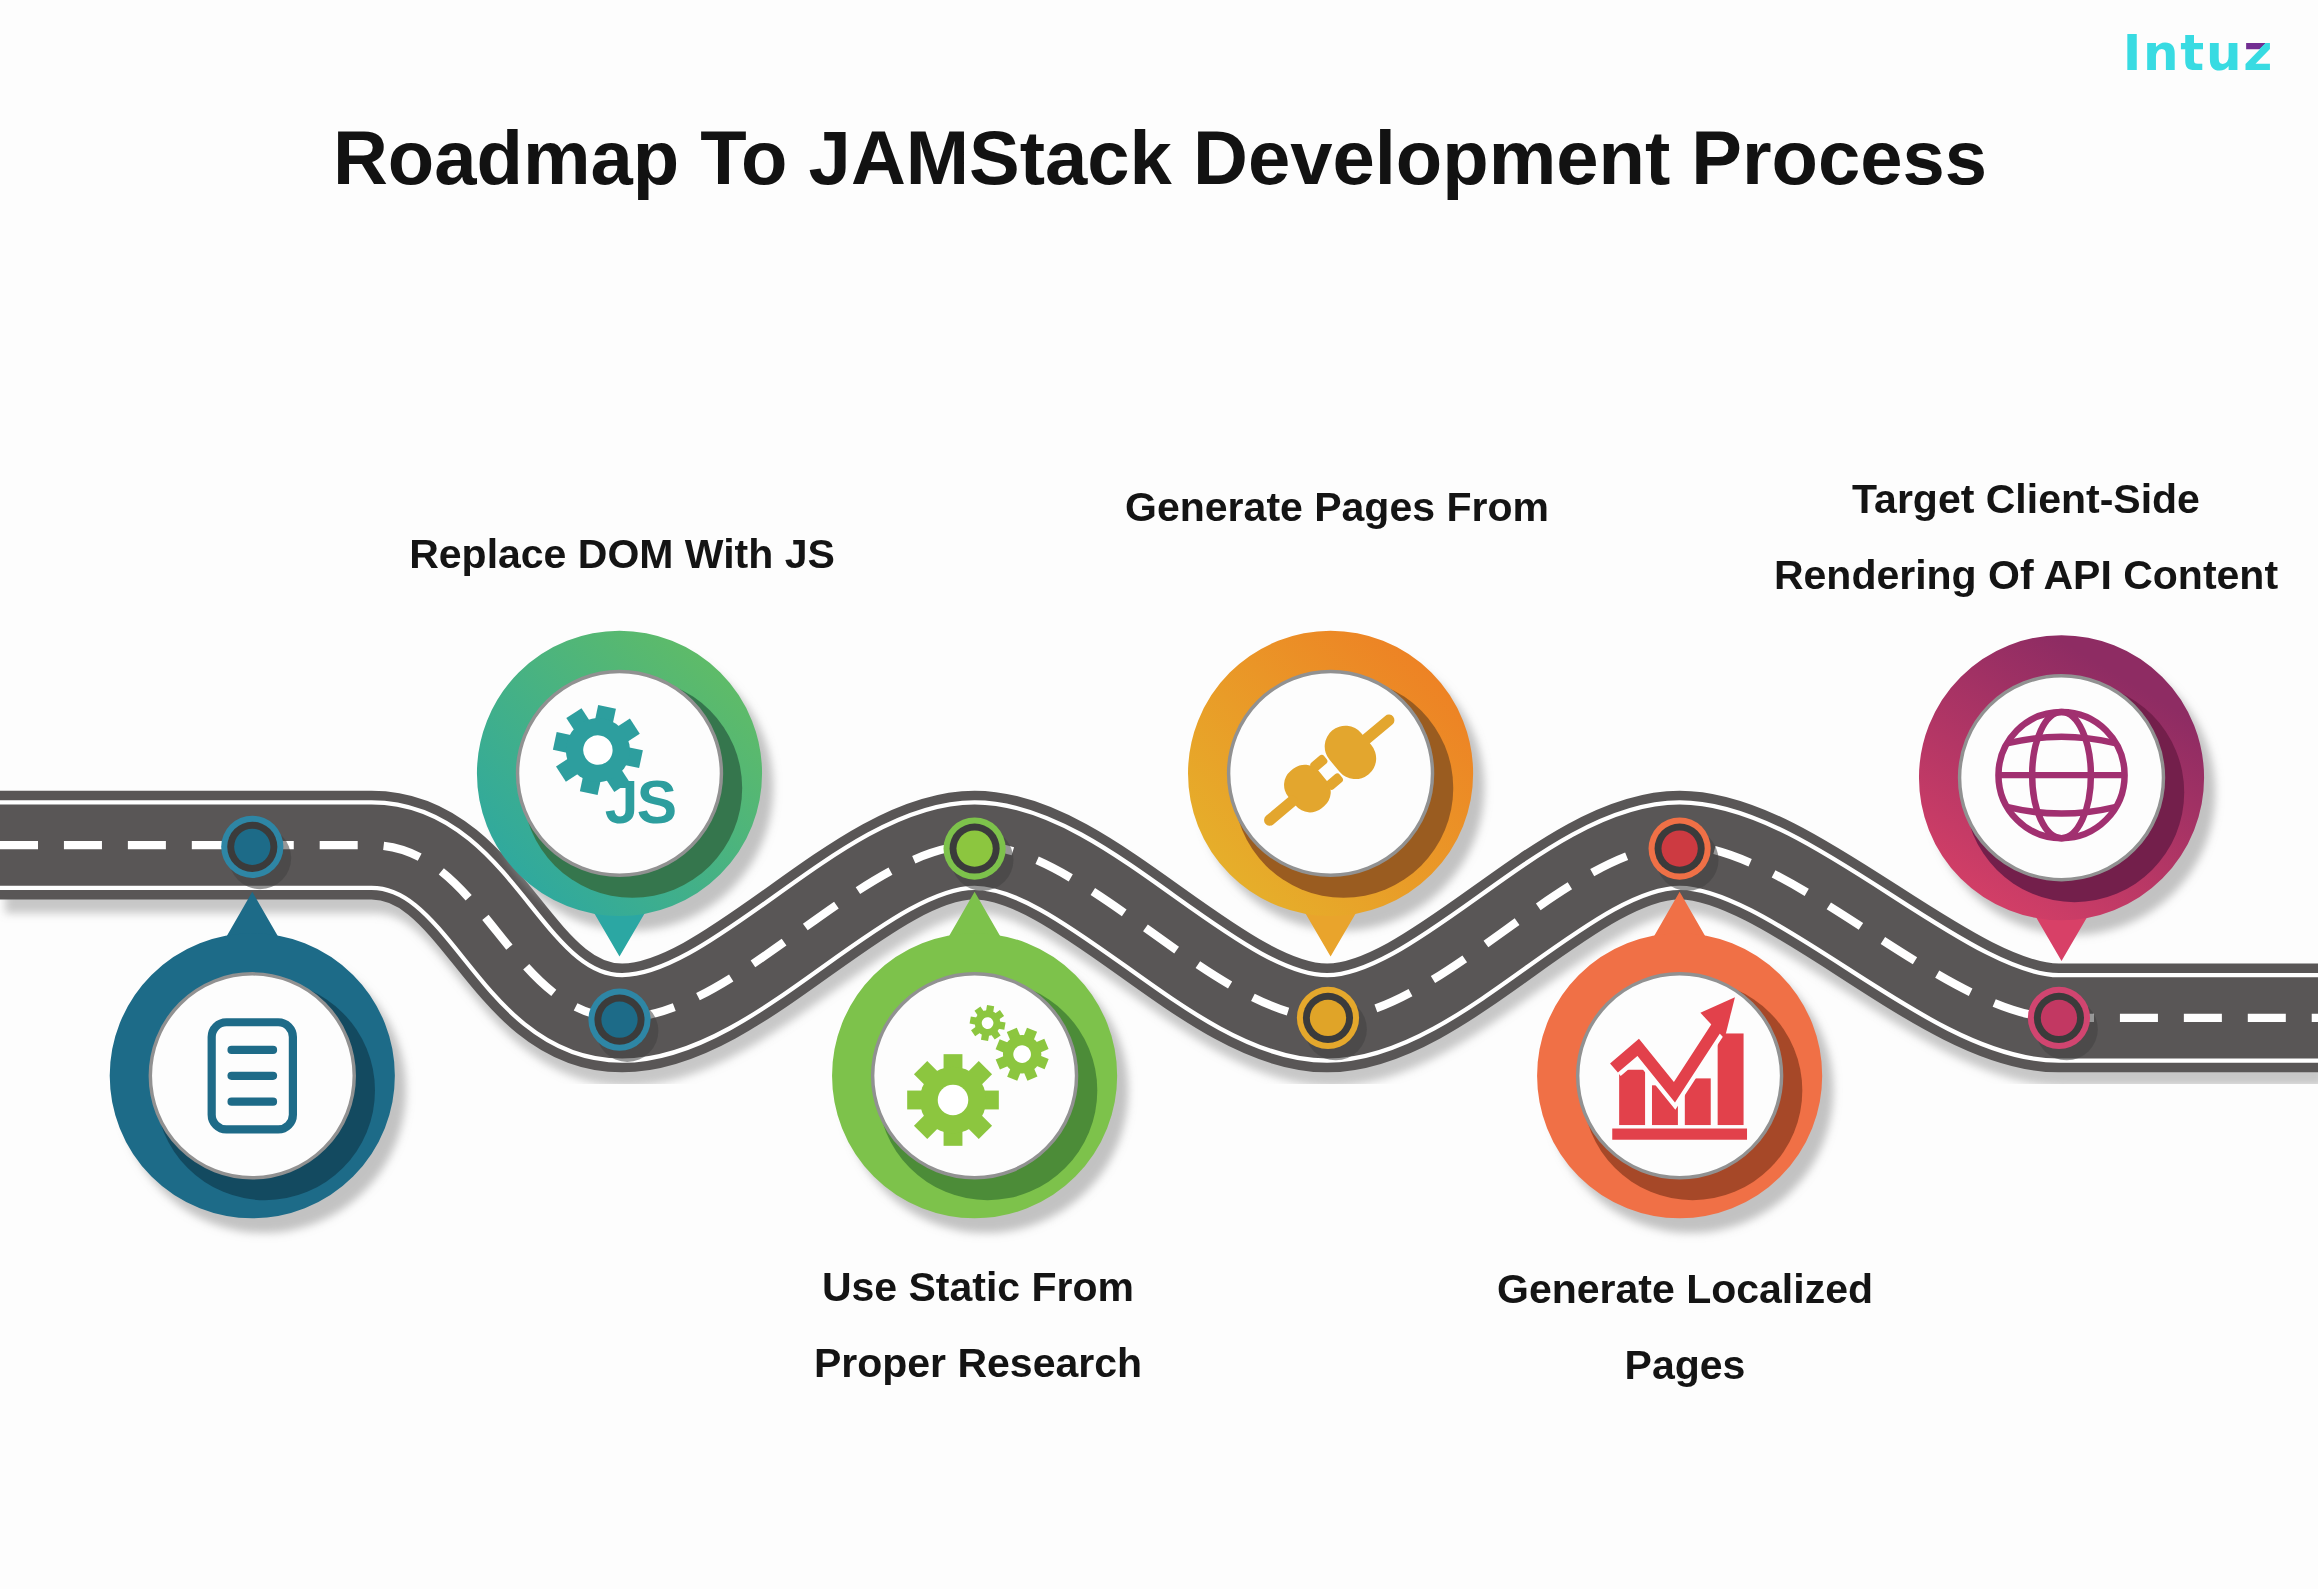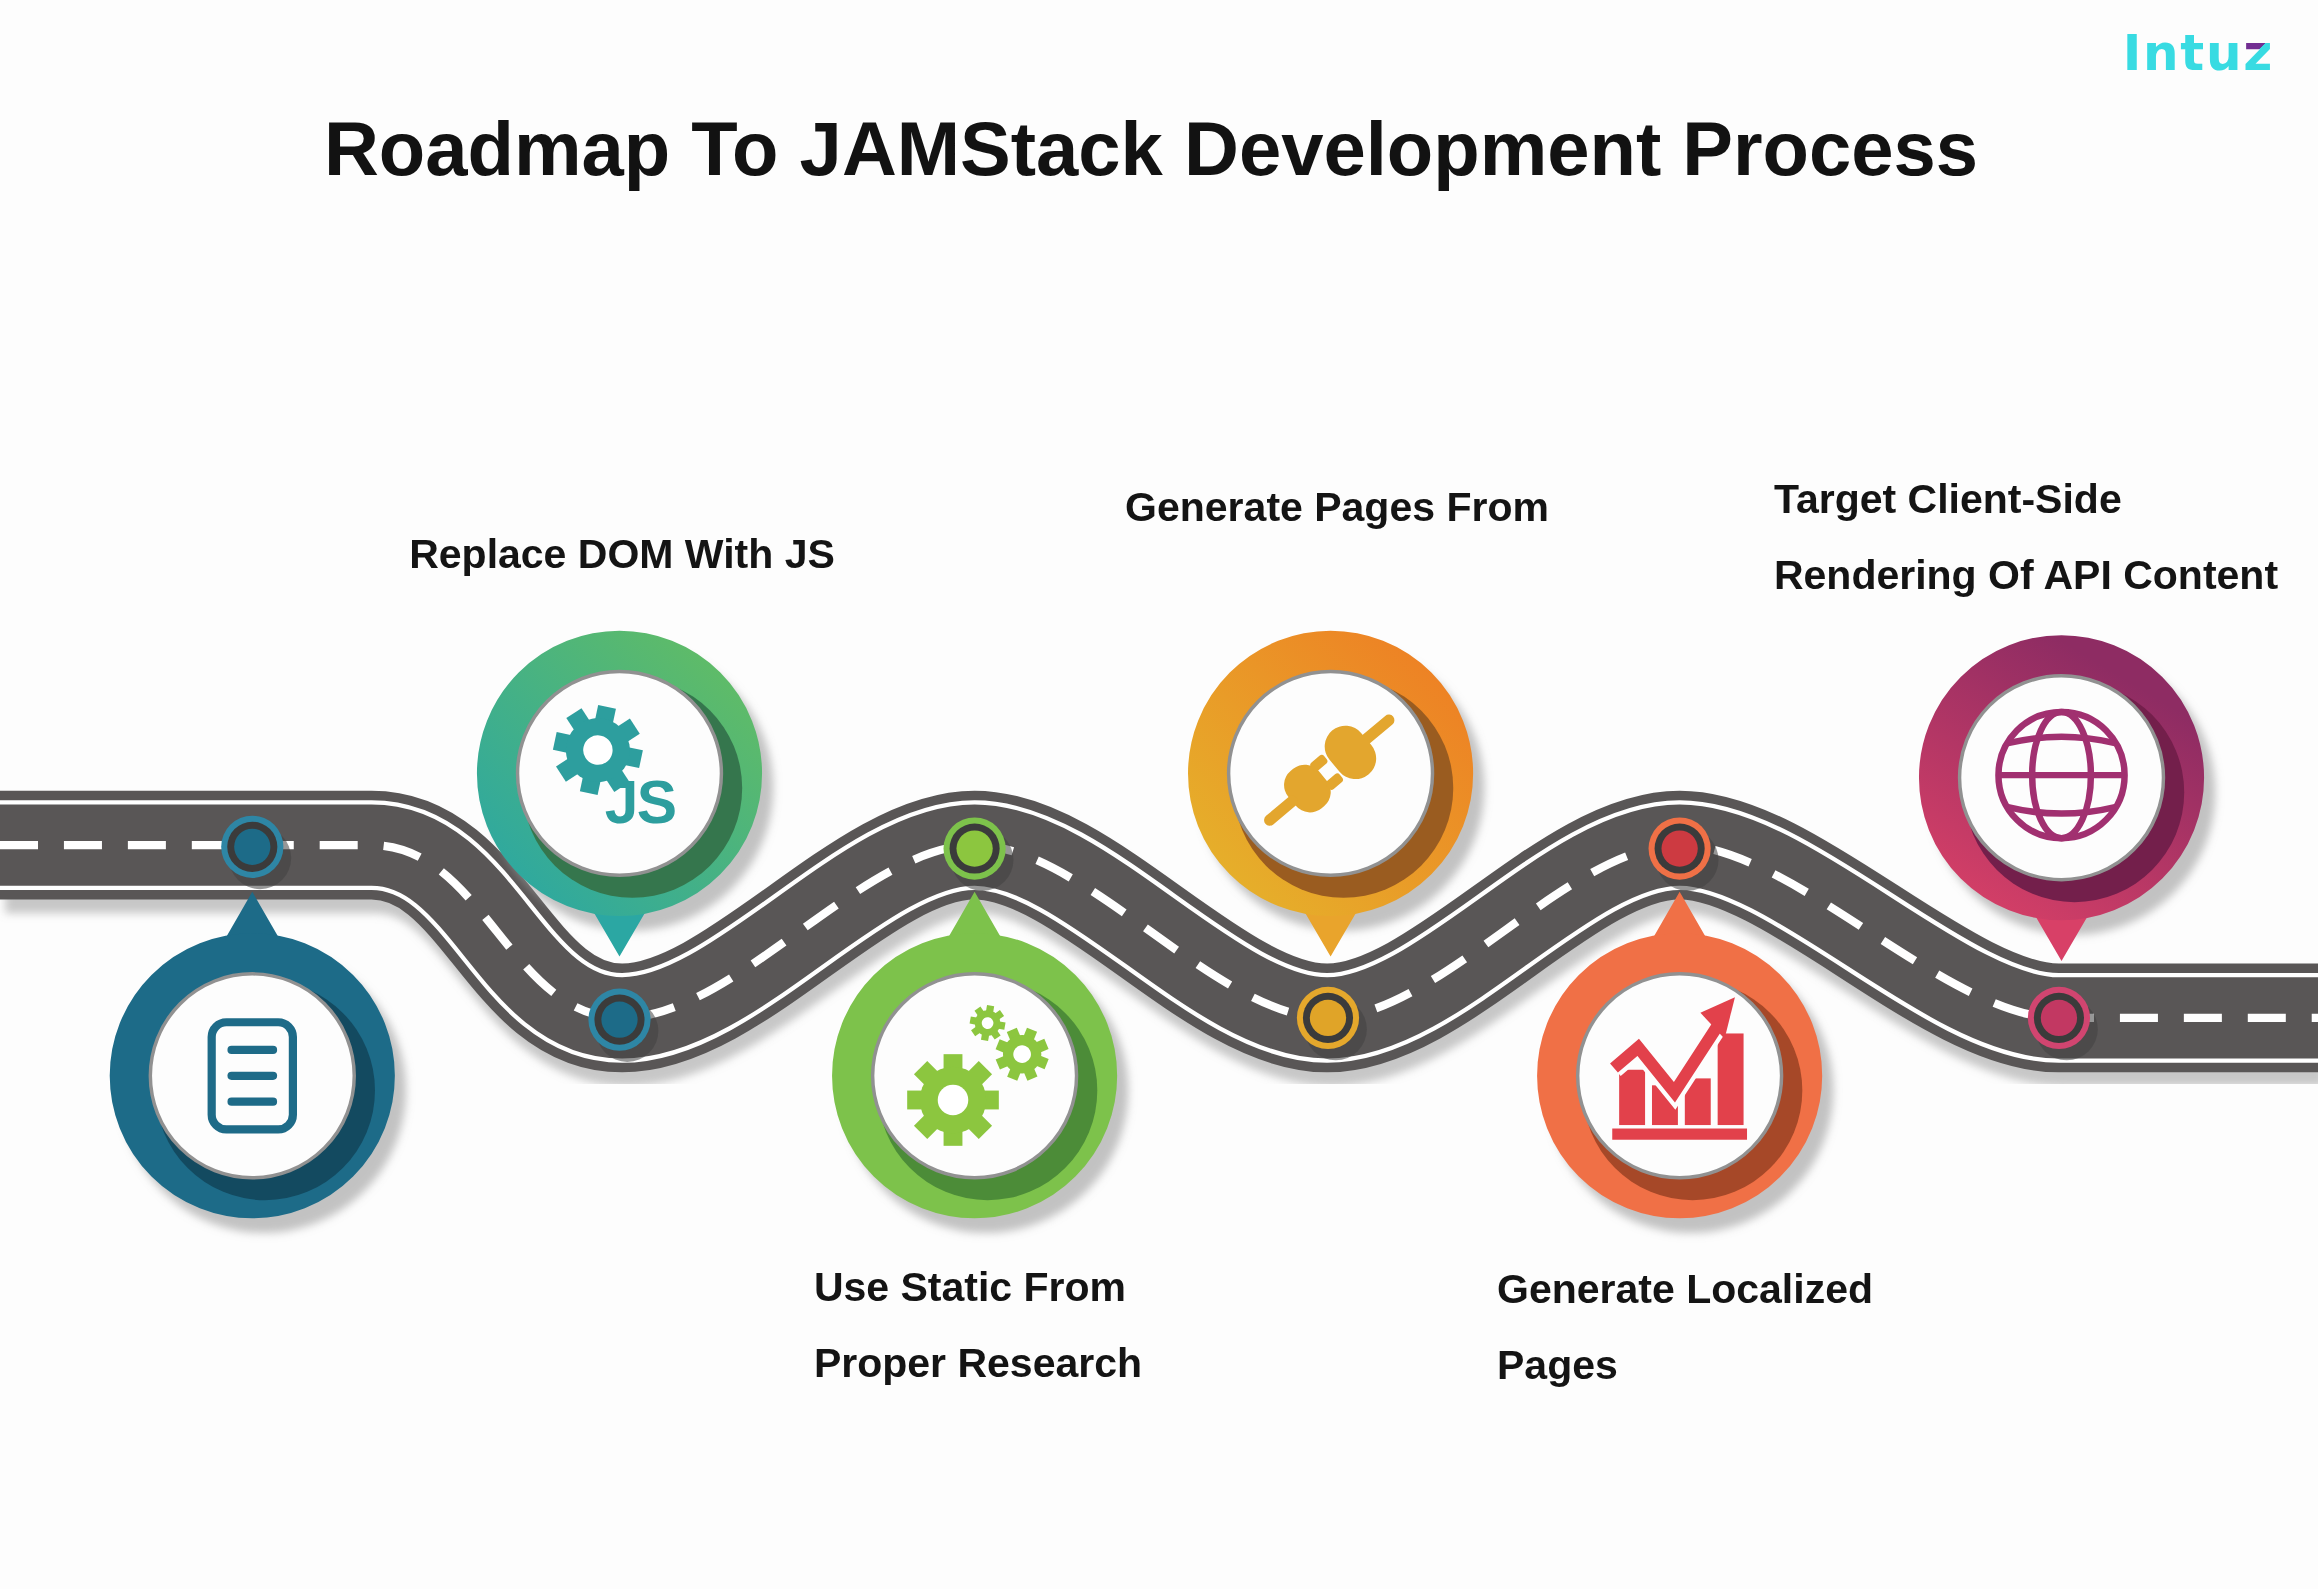--- a/index.html
+++ b/index.html
@@ -2,33 +2,33 @@
 <html style="font-size:14px"><head>
 <meta charset="utf-8">
 <style>
   html,body{margin:0;padding:0;background:#ffffff;}
   .stage{
     position:relative;width:2319px;height:1590px;background:#fdfdfd;
     font-family:"Liberation Sans",sans-serif;overflow:hidden;
   }
   .title{
     position:absolute;left:1151px;top:105px;transform:translateX(-50%);
-    margin:0;font-size:76px;font-weight:700;color:#121212;white-space:nowrap;letter-spacing:0;
+    margin:9px;font-size:76px;font-weight:700;color:#121212;white-space:nowrap;letter-spacing:0;
   }
   .logo{
     position:absolute;top:24px;right:45px;
     font-family:"DejaVu Sans",sans-serif;font-weight:bold;font-size:50px;
     color:#38dbe2;letter-spacing:1.7px;
   }
   .logo .z{
     background:linear-gradient(135deg,#722e92 46%,#38dbe2 47%);
     -webkit-background-clip:text;background-clip:text;color:transparent;
   }
   .step-label{
-    position:absolute;transform:translateX(-50%);text-align:left;
+    position:absolute;transform:translateX(-50%);text-align:center;
     font-weight:700;font-size:41px;color:#141414;line-height:76px;white-space:nowrap;
   }
   svg{position:absolute;left:0;top:0;}
 </style>
 </head>
 <body>
 
 <div class="stage">
 
   <svg width="2319" height="1590" viewBox="0 0 2684 1840">

